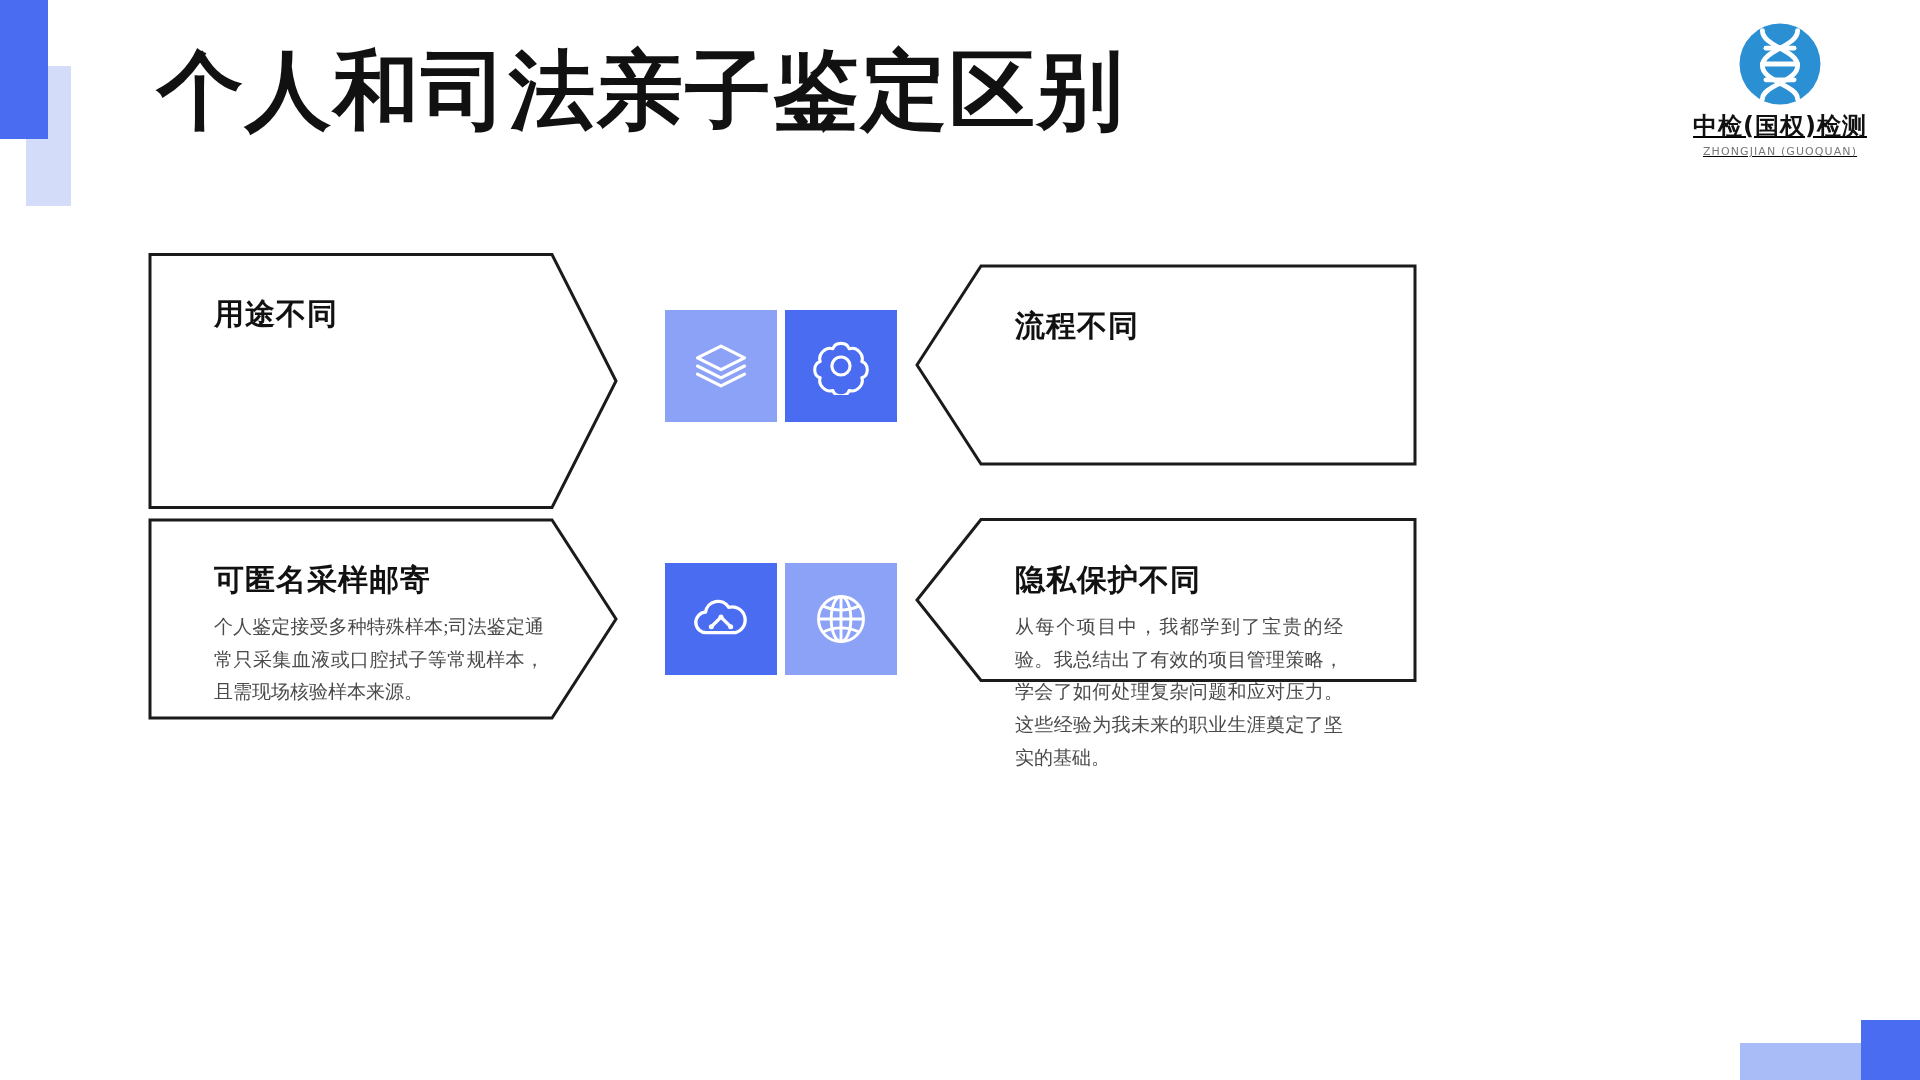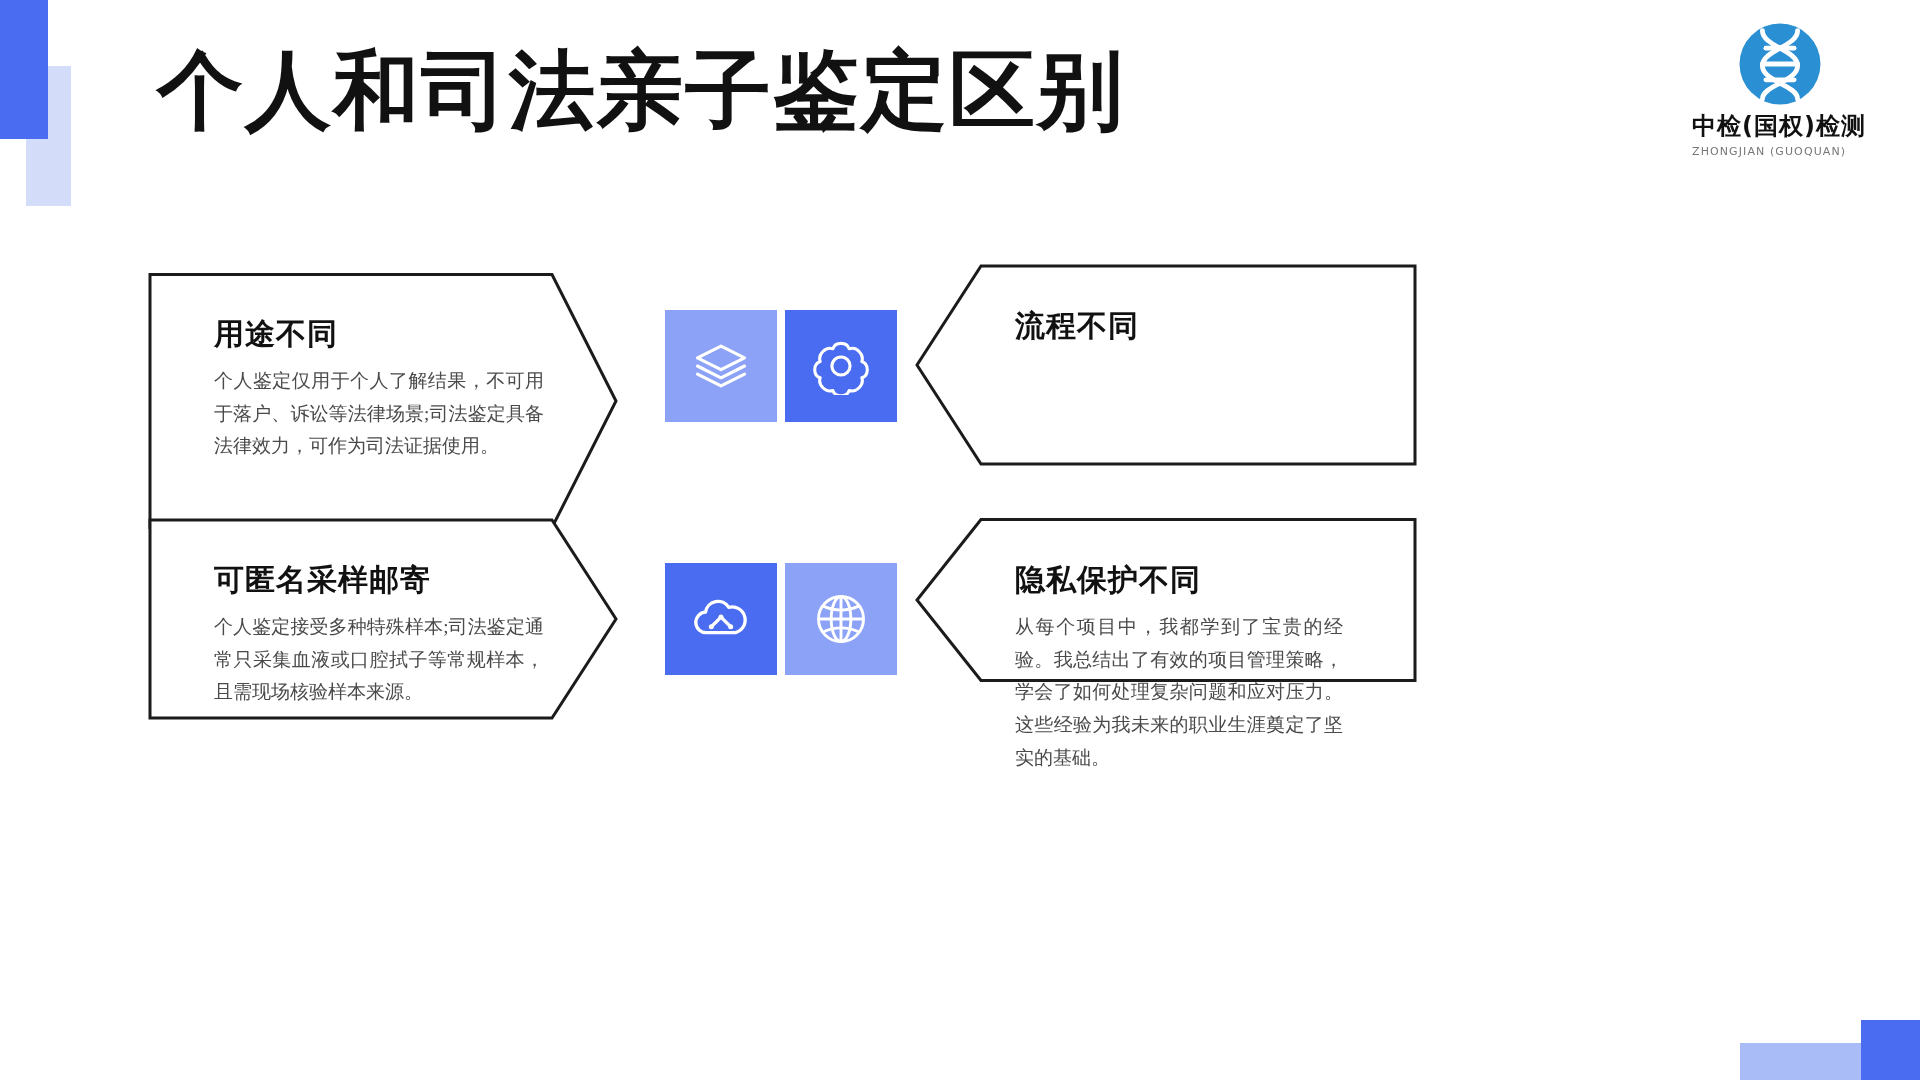--- a/index.html
+++ b/index.html
@@ -19,21 +19,21 @@
   
   .title{
     position:absolute;left:125px;top:48px;
     font-size:86px;font-weight:700;color:#111111;
     letter-spacing:2px;line-height:1.15;white-space:nowrap;
     font-family:Liberation Mono, monospace;
     margin-left:32px;
   }
 
   
-  .logo{position:absolute;right:52px;top:20px;width:176px;}
+  .logo{position:absolute;right:52px;top:20px;width:176px;text-align:center;text-decoration:underline;}
   .logo-mark{width:88px;height:88px;margin:0 auto;display:block;}
   .logo-name{
     font-family:"DejaVu Sans","Liberation Sans",sans-serif;
     font-size:24px;font-weight:700;color:#111;letter-spacing:1px;
     margin-top:2px;white-space:nowrap;
   }
   .logo-sub{
     font-family:"DejaVu Sans","Liberation Sans",sans-serif;
     font-size:11px;color:#777;letter-spacing:1.1px;margin-top:3px;white-space:nowrap;
   }
@@ -78,27 +78,26 @@
         <path d="M70 12 C70 30, 30 34, 30 52 C30 70, 70 74, 70 90"></path>
         <line x1="34" y1="32" x2="66" y2="32"></line>
         <line x1="30" y1="50" x2="70" y2="50"></line>
         <line x1="34" y1="68" x2="66" y2="68"></line>
       </g>
     </svg>
     <div class="logo-name">中检(国权)检测</div>
     <div class="logo-sub">ZHONGJIAN (GUOQUAN)</div>
   </div>
 
-  <div class="card card-left" style="left:148px;top:272px;width:470px;height:258px;">
+  <div class="card card-left" style="left:148px;top:252px;width:470px;height:258px;">
     <svg class="card-svg" viewBox="0 0 470 202" preserveAspectRatio="none">
       <polygon points="2,2 404,2 468,101 404,200 2,200" fill="#ffffff" stroke="#1b1b1b" stroke-width="3" vector-effect="non-scaling-stroke"></polygon>
     </svg>
     <div class="card-body">
       <div class="card-title">用途不同</div>
-      <p class="card-text">个人鉴定仅用于个人了解结果，不可用于落户、诉讼等法律场景;司法鉴定具备法律效力，可作为司法证据使用。</p>
     </div>
   </div>
 
   <div class="card card-right" style="left:915px;top:264px;width:502px;height:202px;">
     <svg class="card-svg" viewBox="0 0 502 202" preserveAspectRatio="none">
       <polygon points="66,2 500,2 500,200 66,200 2,101" fill="#ffffff" stroke="#1b1b1b" stroke-width="3" vector-effect="non-scaling-stroke"></polygon>
     </svg>
     <div class="card-body">
       <div class="card-title">流程不同</div>
     </div>

